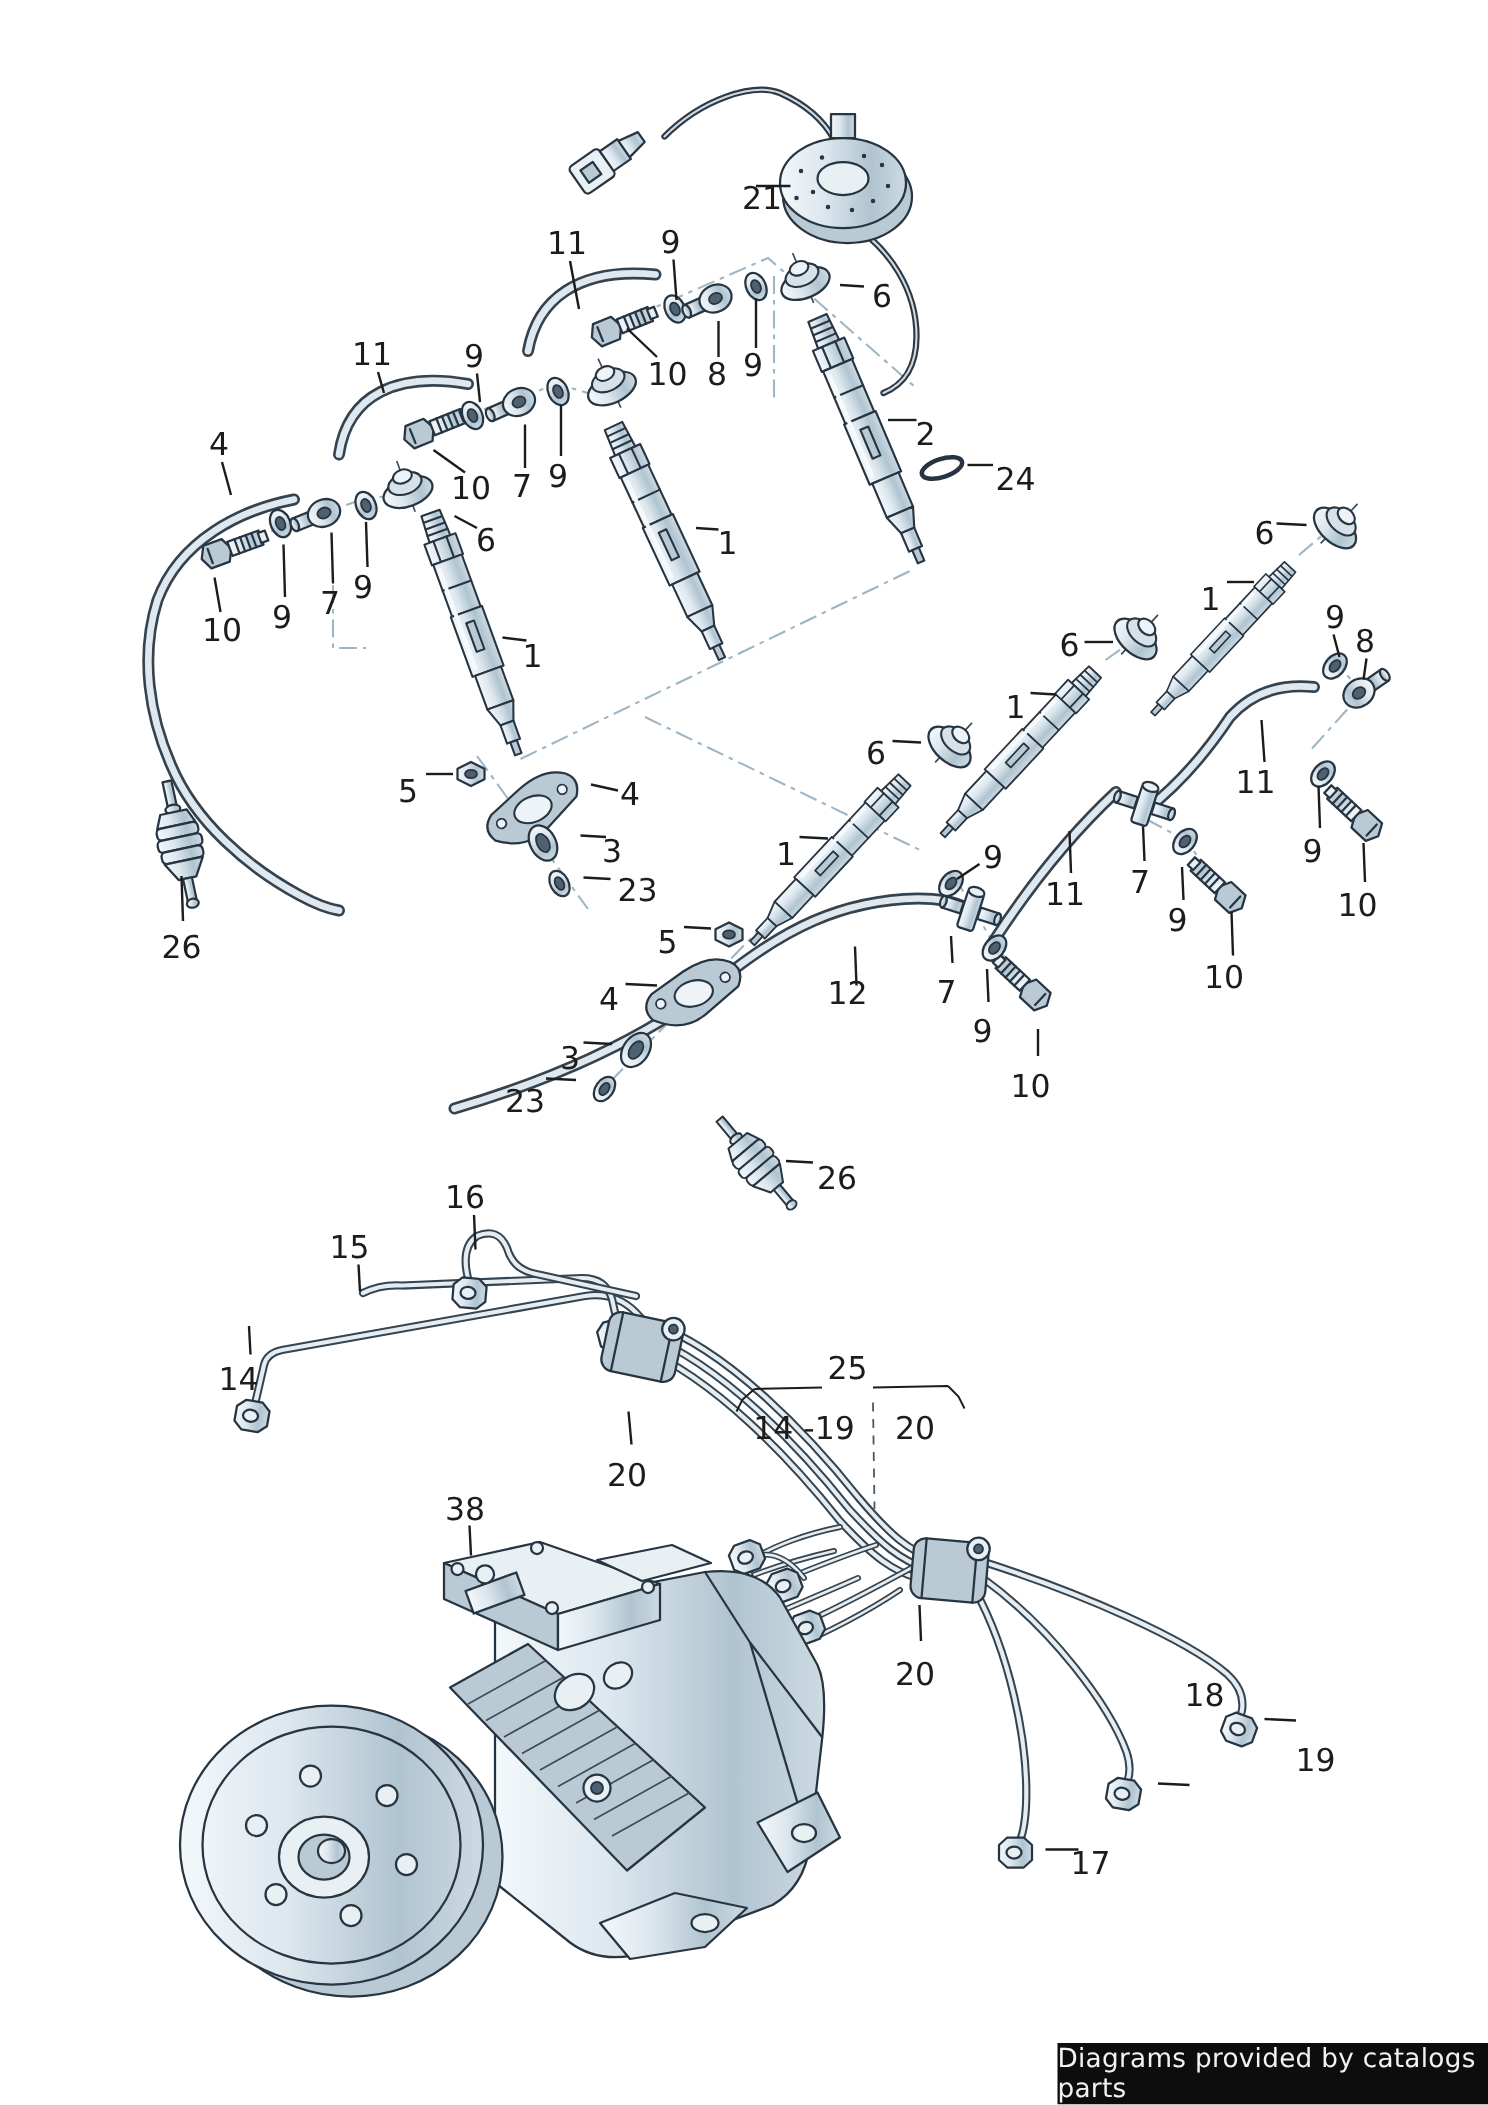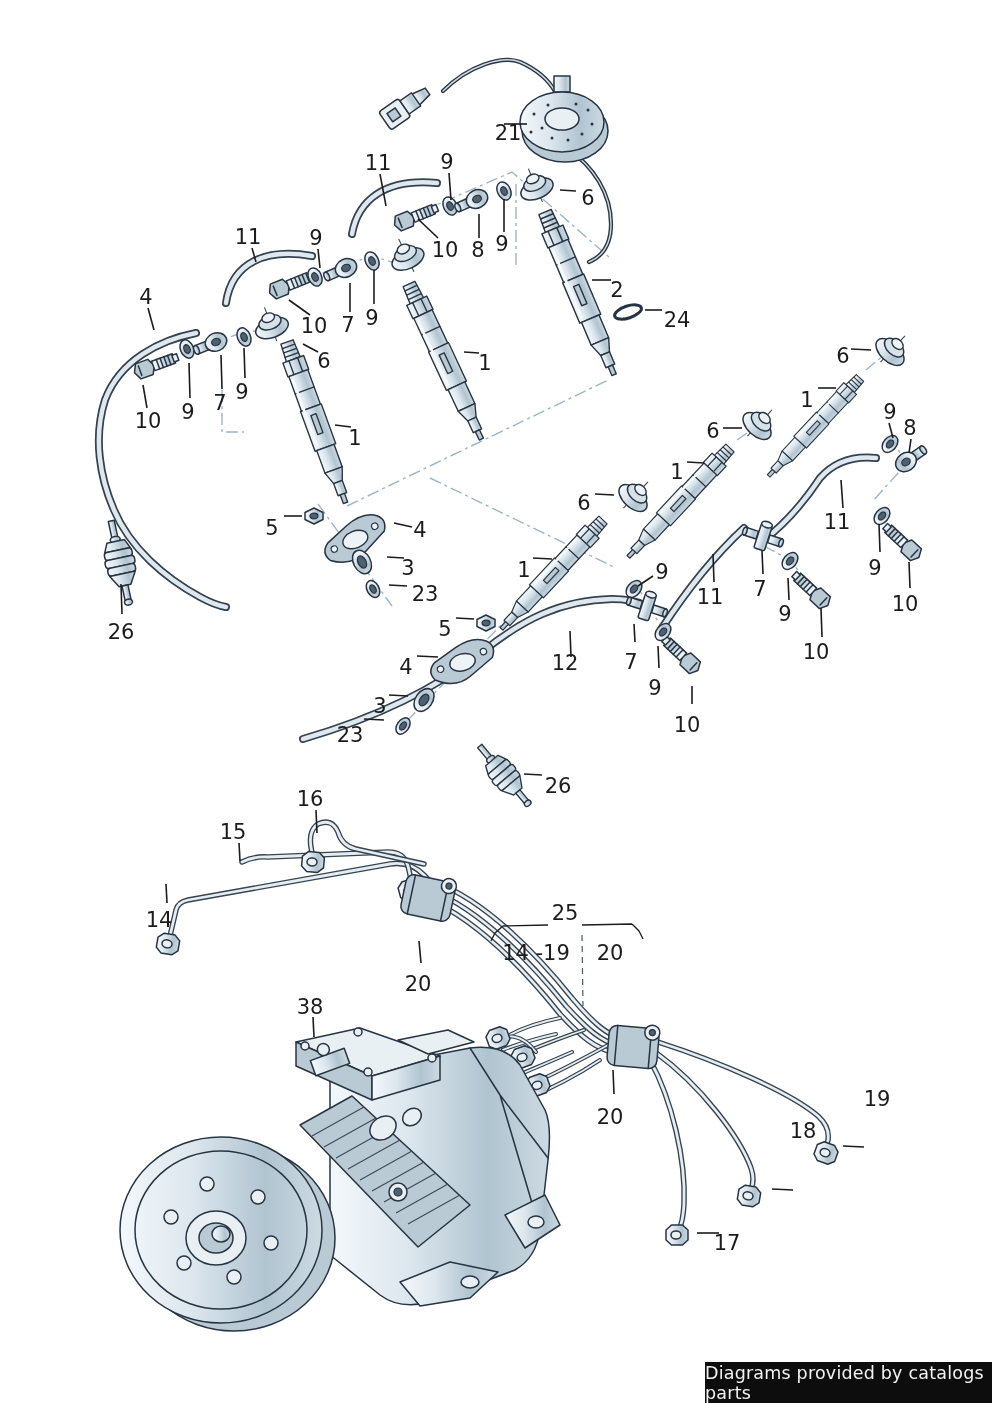--- a/index.html
+++ b/index.html
@@ -502,20 +502,20 @@
     <div class="callout" style="left: 558px; top: 786px;">26</div>
     <div class="callout" style="left: 310px; top: 799px;">16</div>
     <div class="callout" style="left: 233px; top: 832px; text-align: center;">15</div>
     <div class="callout" style="left: 159px; top: 900px; margin-top: 20px;">14</div>
     <div class="callout" style="left: 418px; top: 984px;">20</div>
     <div class="callout" style="left: 310px; top: 1007px;">38</div>
     <div class="callout" style="left: 565px; top: 913px;">25</div>
     <div class="callout" style="left: 536px; top: 953px;">14 -19</div>
     <div class="callout" style="left: 610px; top: 953px;">20</div>
     <div class="callout" style="left: 610px; top: 1117px;">20</div>
-    <div class="callout" style="left: 877px; top: 1099px;">19</div>
+    <div class="callout" style="left: 877px; top: 1174px;">19</div>
     <div class="callout" style="left: 803px; top: 1131px;">18</div>
     <div class="callout" style="left: 727px; top: 1243px;">17</div>
   </div>
 
 <div class="footer-bar">
   <span>Diagrams provided by catalogs parts</span>
 </div>
 
 </body></html>

